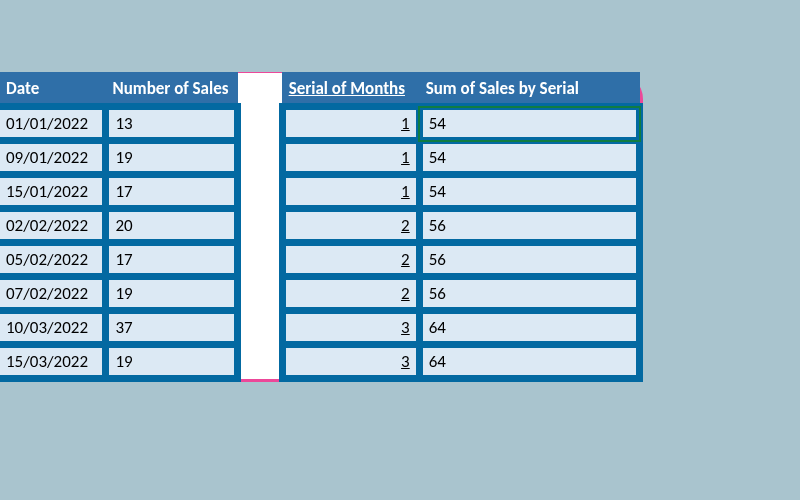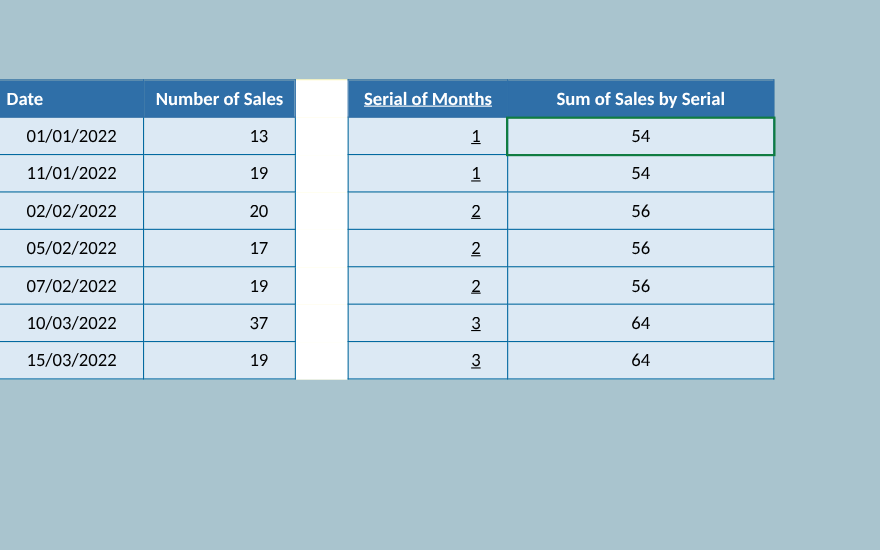--- a/index.html
+++ b/index.html
@@ -8,22 +8,23 @@
       font-family: Calibri, Arial, sans-serif;
       width: 800px;
       height: 500px;
       overflow: hidden;
       position: relative;
     }
     .sheet {
       position: absolute;
       top: 72px;
       left: 0;
-      width: 704px;
-      background: #fef9c3;
+      width: 643px;
+      background: #ec4899;
+      border-radius: 27px;
     }
     table {
       border-collapse: collapse;
       width: 100%;
     }
     th, td {
       height: 34px;
       font-size: 17px;
       vertical-align: middle;
     }
@@ -31,34 +32,34 @@
       background: #2f6fa8;
       color: #fff;
       font-weight: bold;
       text-align: left;
       padding: 0 6px;
       border: 1px solid #2f6fa8;
     }
     th.left-edge { border-left: none; }
     td.data {
       background: #dce9f4;
-      border: 1px solid #0369a1;
-      padding: 0 24px;
+      border: 7px solid #0369a1;
+      padding: 0 6px;
     }
     td.left-edge { border-left: none; }
     td.spacer {
       background: #fff;
       border: none;
     }
     .date-col { width: 110px; text-align: left; }
-    .sales-col { width: 160px; text-align: right; }
+    .sales-col { width: 160px; }
     .spacer-col { width: 60px; }
     .serial-col { width: 170px; text-align: right; text-decoration: underline; }
-    .sum-col { width: 300px; text-align: center; }
-    th.sales-col, th.serial-col, th.sum-col { text-align: center; }
+    .sum-col { width: 300px; text-align: left; }
+    th.sales-col, th.serial-col, th.sum-col { text-align: left; }
     .selected {
       outline: 2px solid #107c41;
       outline-offset: -1px;
     }
   </style>
 </head>
 <body>
 
 <div class="sheet">
   <table>
@@ -73,22 +74,29 @@
     </thead>
     <tbody>
       <tr>
         <td class="data date-col left-edge">01/01/2022</td>
         <td class="data sales-col">13</td>
         <td class="spacer spacer-col"></td>
         <td class="data serial-col">1</td>
         <td class="data sum-col selected">54</td>
       </tr>
       <tr>
-        <td class="data date-col left-edge">11/01/2022</td>
+        <td class="data date-col left-edge">09/01/2022</td>
         <td class="data sales-col">19</td>
+        <td class="spacer spacer-col"></td>
+        <td class="data serial-col">1</td>
+        <td class="data sum-col">54</td>
+      </tr>
+      <tr>
+        <td class="data date-col left-edge">15/01/2022</td>
+        <td class="data sales-col">17</td>
         <td class="spacer spacer-col"></td>
         <td class="data serial-col">1</td>
         <td class="data sum-col">54</td>
       </tr>
       <tr>
         <td class="data date-col left-edge">02/02/2022</td>
         <td class="data sales-col">20</td>
         <td class="spacer spacer-col"></td>
         <td class="data serial-col">2</td>
         <td class="data sum-col">56</td>

